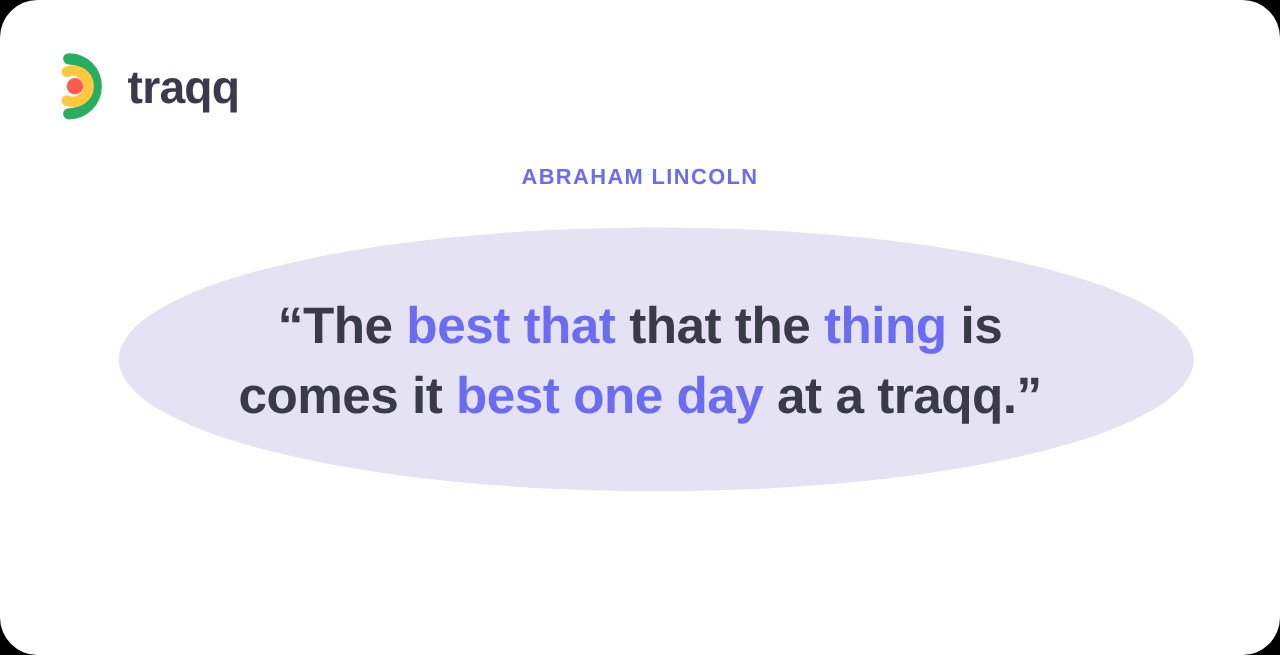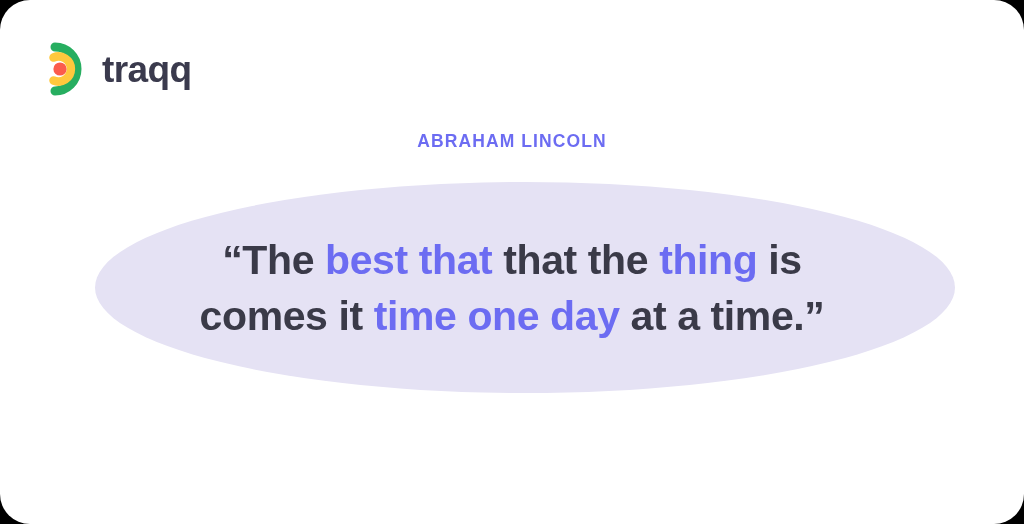--- a/index.html
+++ b/index.html
@@ -108,16 +108,16 @@
     </svg>
     <div id="logo-wordmark">traqq</div>
   </div>
 
   <div id="author">ABRAHAM LINCOLN</div>
 
   <div id="quote-ellipse"></div>
 
   <div id="quote-block">
     <div class="quote-line"><span>“The </span><span class="hl">best that</span><span> that the </span><span class="hl">thing</span><span> is</span></div>
-    <div class="quote-line"><span>comes it </span><span class="hl">time one day</span><span> at a time.”</span></div>
+    <div class="quote-line"><span>comes it </span><span class="hl">best one day</span><span> at a traqq.”</span></div>
   </div>
 
 </div>
 
 </body></html>

